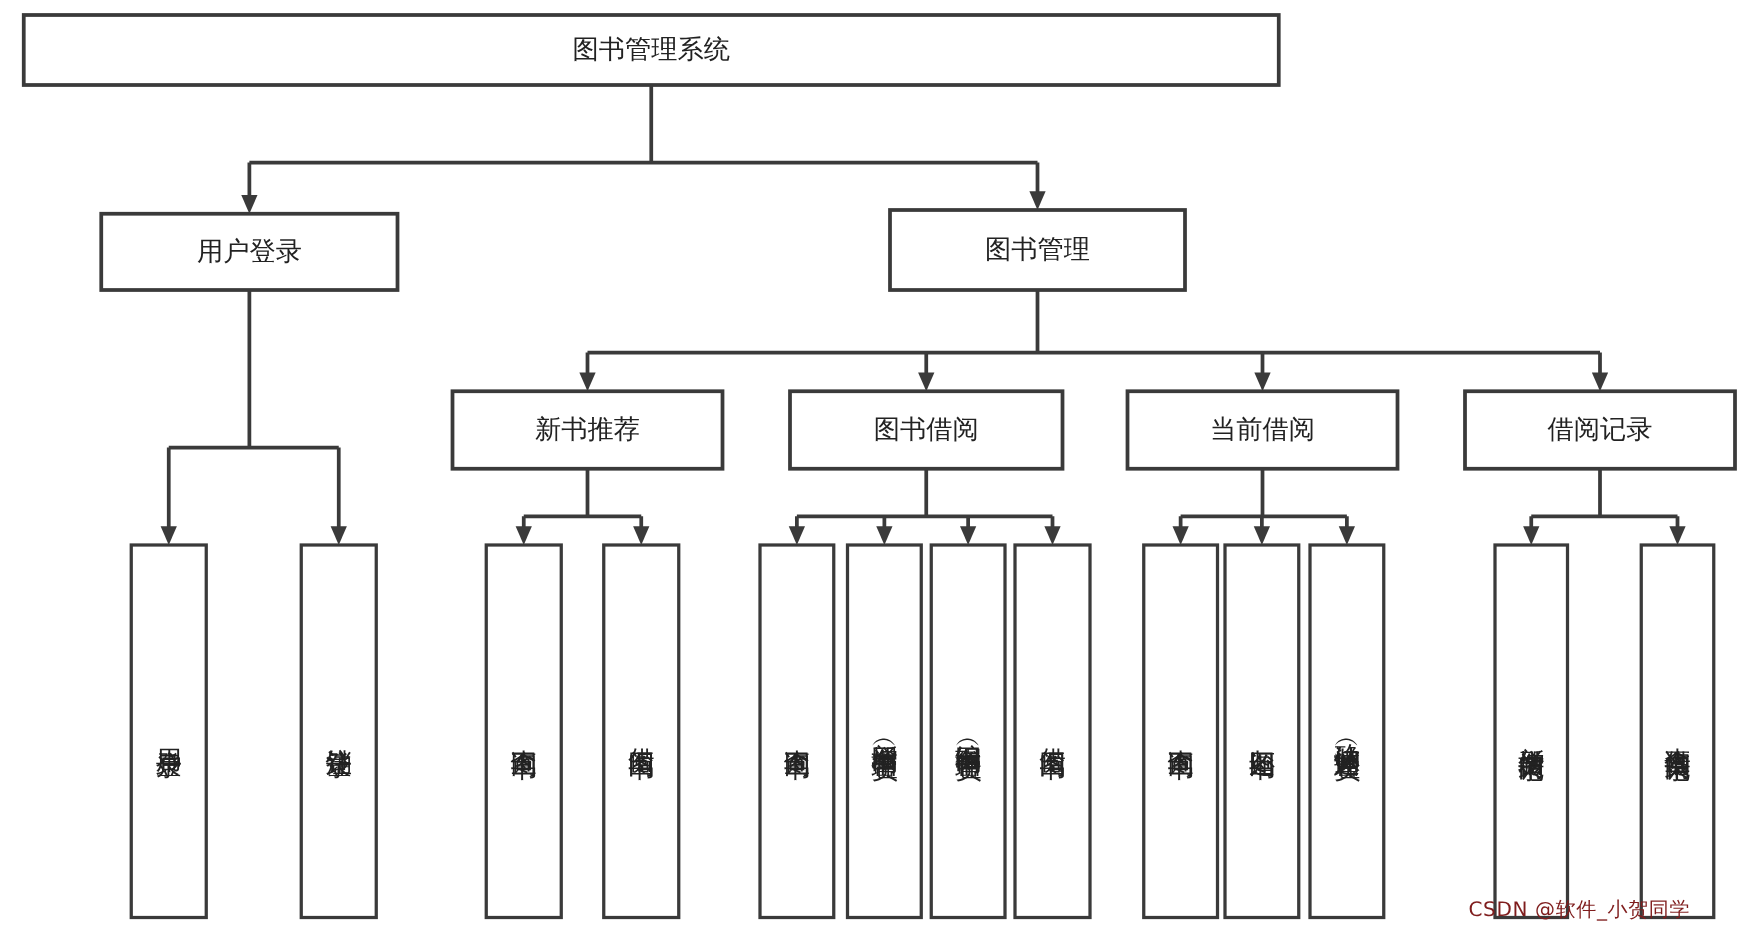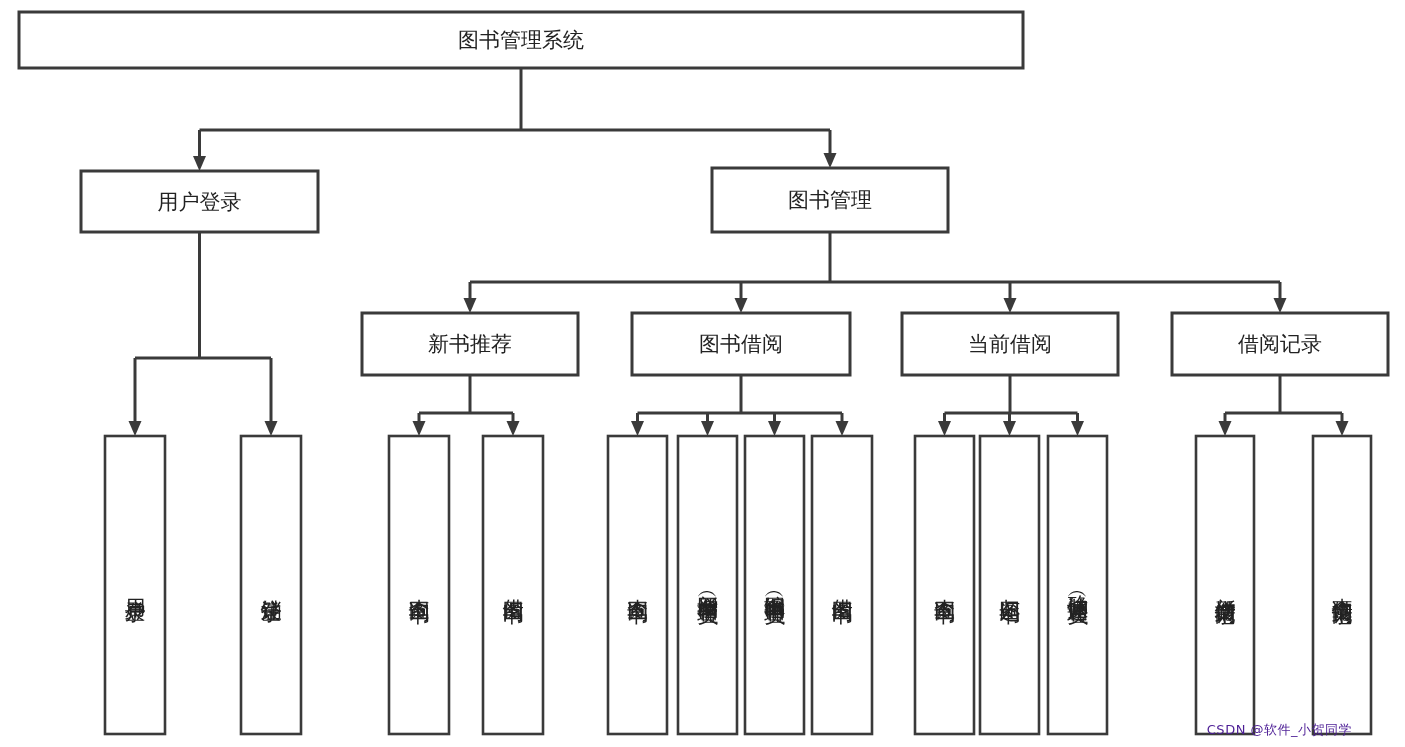--- a/index.html
+++ b/index.html
@@ -70,22 +70,22 @@
     color: #222222;
     letter-spacing: 1.5px;
     white-space: nowrap;
     text-align: center;
   }
   .watermark {
     position: absolute;
     right: 14px;
     bottom: 8px;
     font-family: "DejaVu Sans", "Liberation Sans", sans-serif;
-    font-size: 13px;
-    color: #4c1d95;
+    font-size: 16px;
+    color: #7f1d1d;
     letter-spacing: 0.5px;
     white-space: nowrap;
   }
 </style>
 </head>
 <body>
 
 <div id="diagram-root">
 
   <svg class="diagram-canvas" viewBox="0 0 1405 747">

